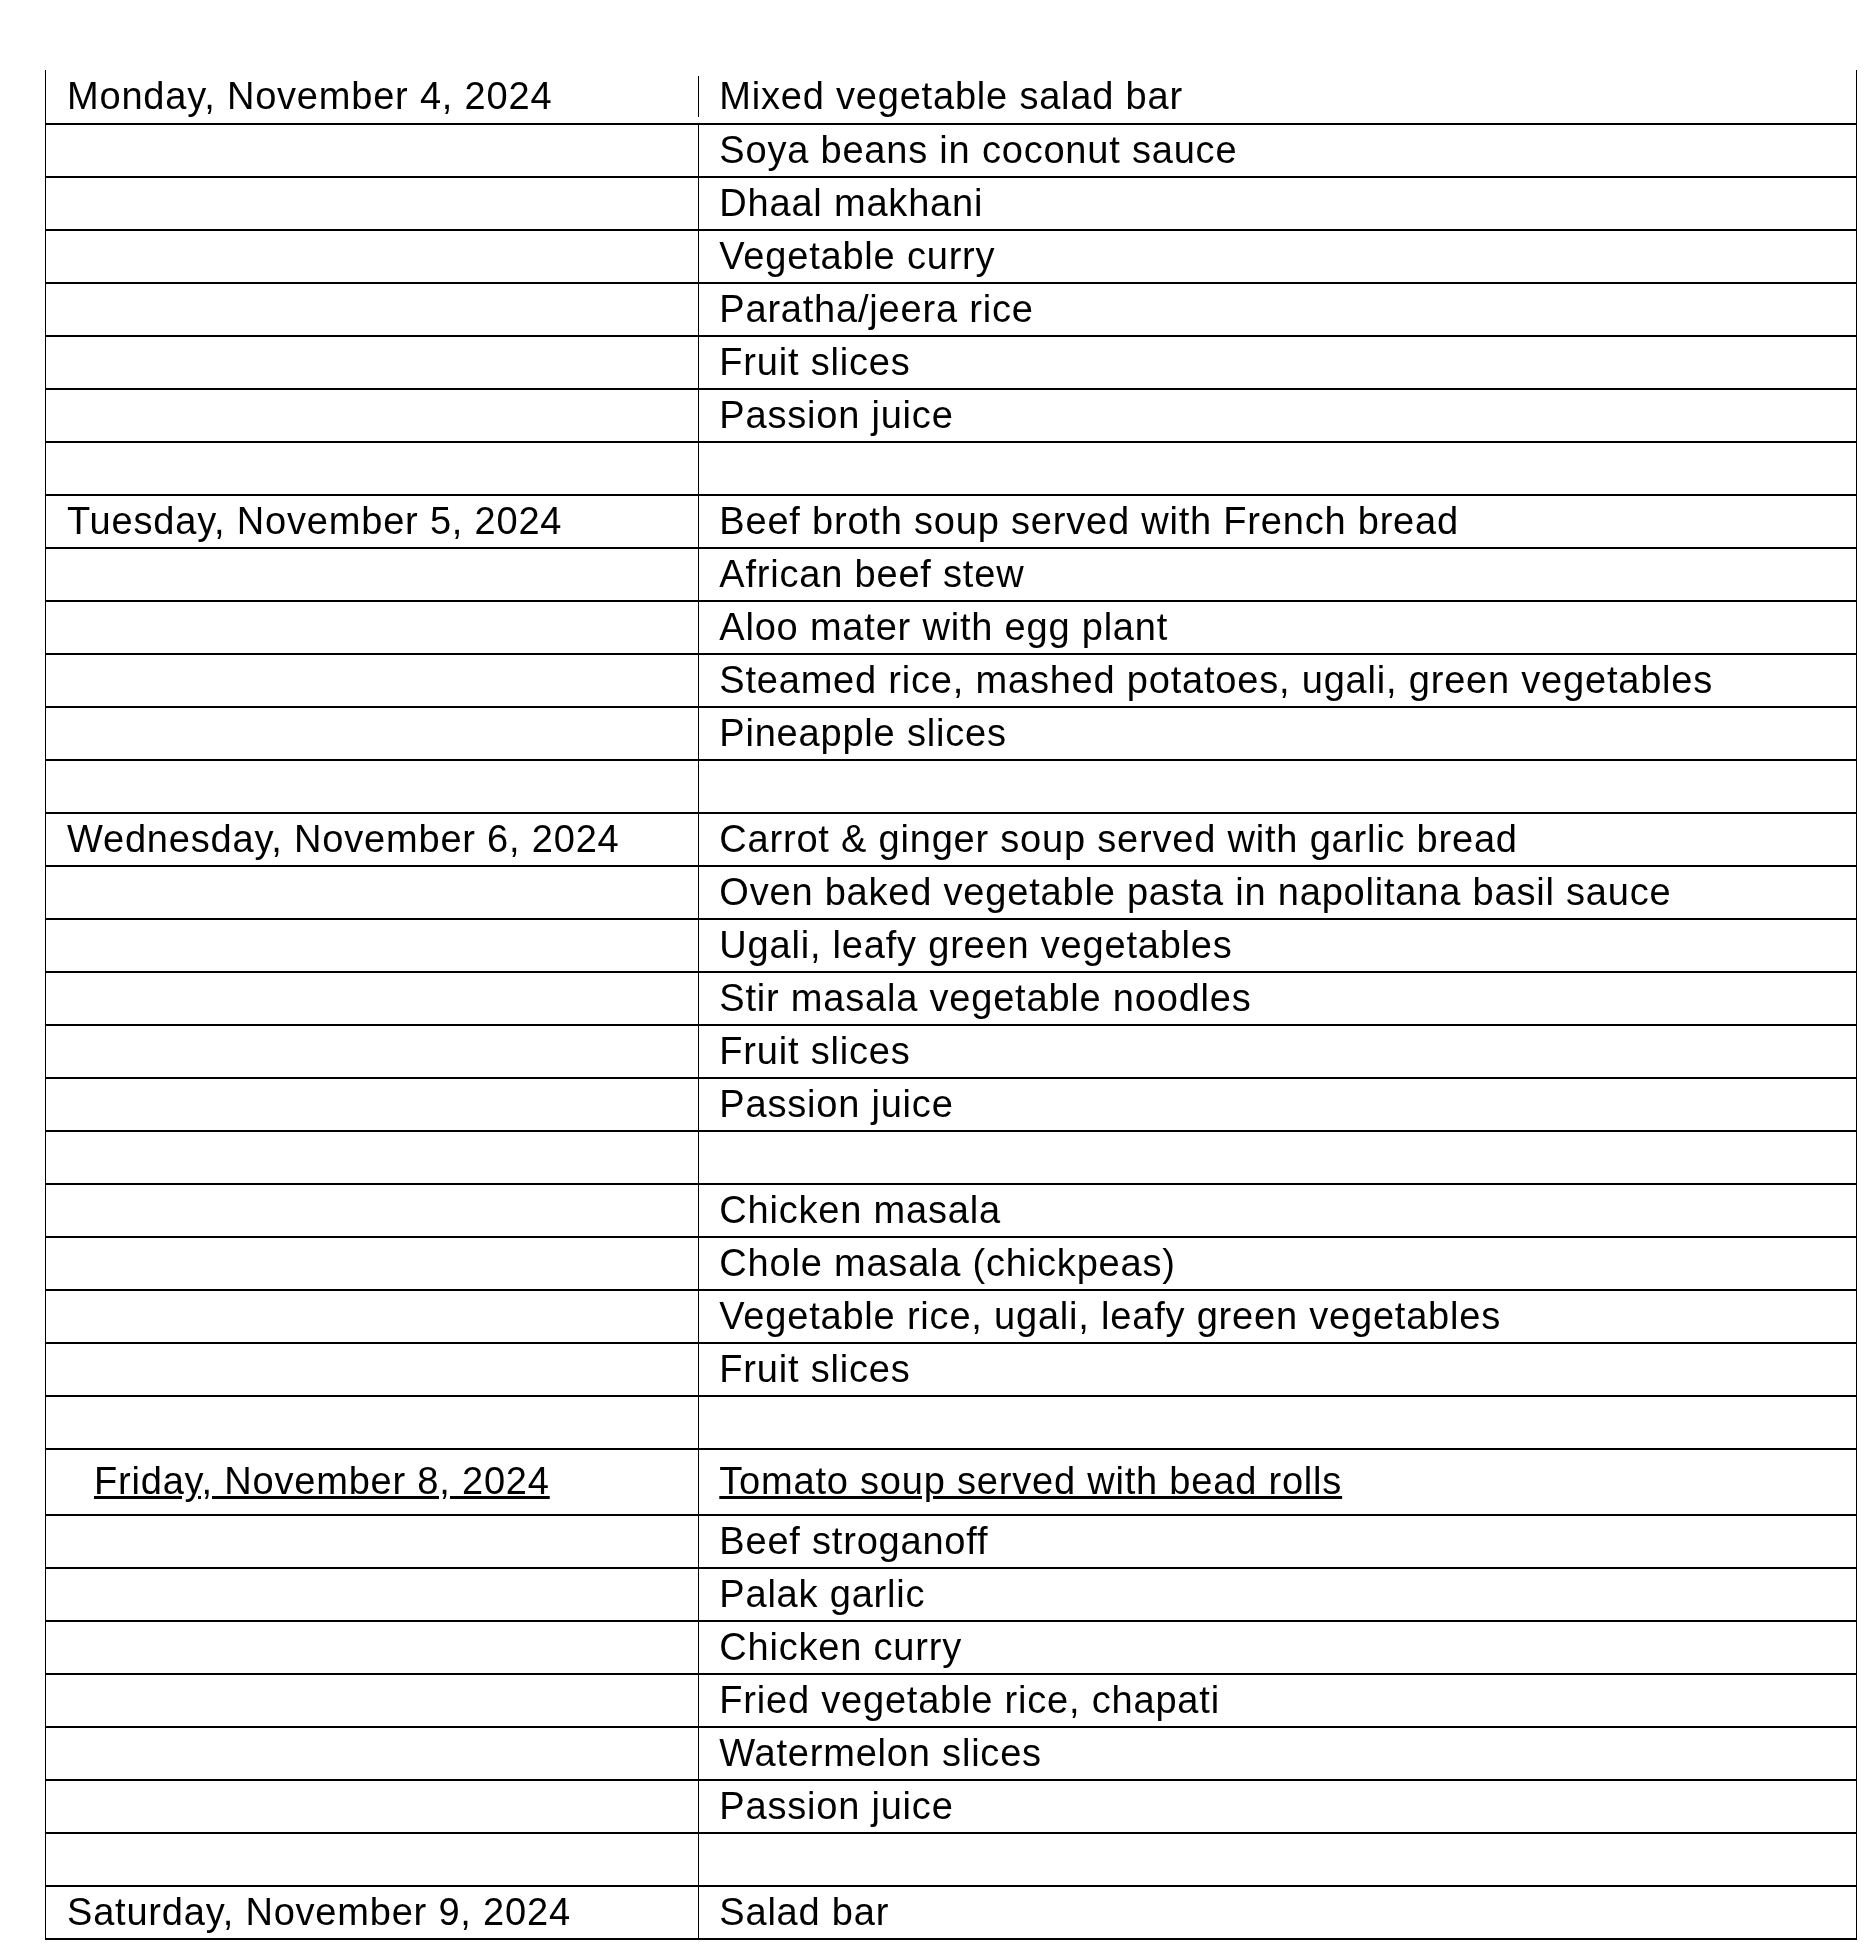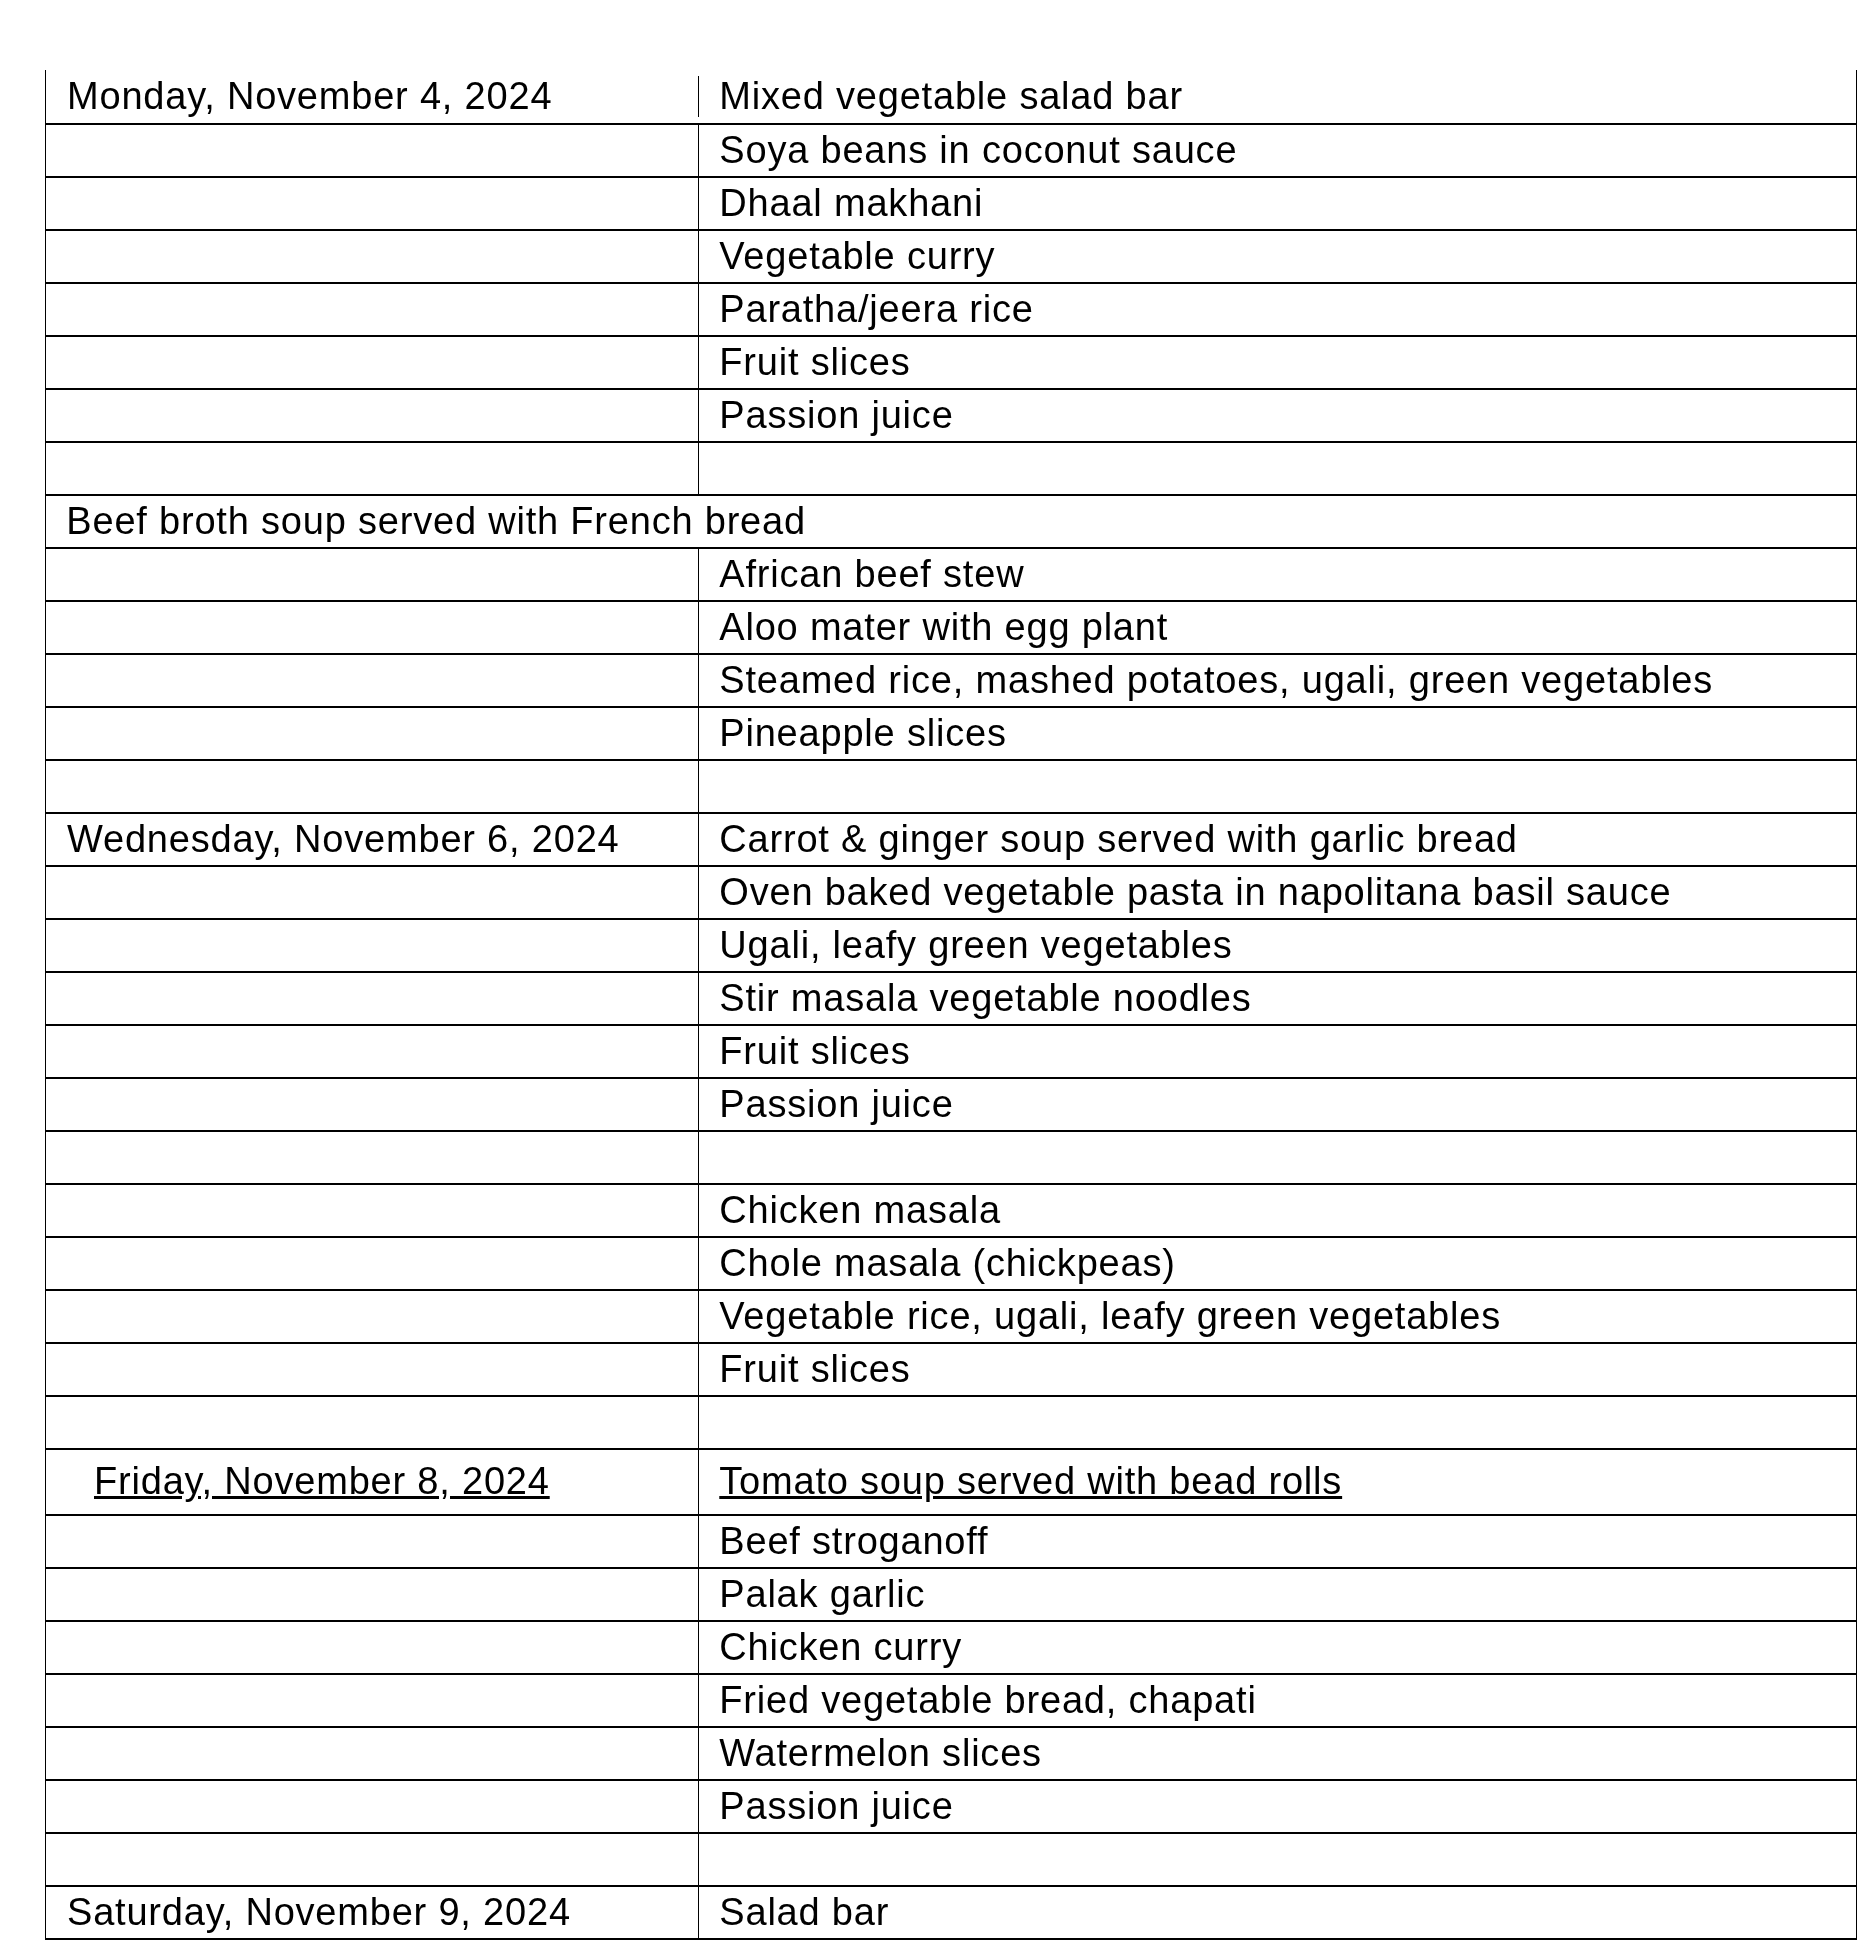--- a/index.html
+++ b/index.html
@@ -99,20 +99,21 @@
       </div>
       <div class="menu-row">
         <div class="cell cell-date"></div>
         <div class="cell cell-item">Passion juice</div>
       </div>
       <div class="menu-row">
         <div class="cell cell-date"></div>
         <div class="cell cell-item"></div>
       </div>
       <div class="menu-row">
+        <div class="cell cell-date">Tuesday, November 5, 2024</div>
         <div class="cell cell-item">Beef broth soup served with French bread</div>
       </div>
       <div class="menu-row">
         <div class="cell cell-date"></div>
         <div class="cell cell-item">African beef stew</div>
       </div>
       <div class="menu-row">
         <div class="cell cell-date"></div>
         <div class="cell cell-item">Aloo mater with egg plant</div>
       </div>
@@ -187,21 +188,21 @@
       <div class="menu-row">
         <div class="cell cell-date"></div>
         <div class="cell cell-item">Palak garlic</div>
       </div>
       <div class="menu-row">
         <div class="cell cell-date"></div>
         <div class="cell cell-item">Chicken curry</div>
       </div>
       <div class="menu-row">
         <div class="cell cell-date"></div>
-        <div class="cell cell-item">Fried vegetable bread, chapati</div>
+        <div class="cell cell-item">Fried vegetable rice, chapati</div>
       </div>
       <div class="menu-row">
         <div class="cell cell-date"></div>
         <div class="cell cell-item">Watermelon slices</div>
       </div>
       <div class="menu-row">
         <div class="cell cell-date"></div>
         <div class="cell cell-item">Passion juice</div>
       </div>
       <div class="menu-row">

